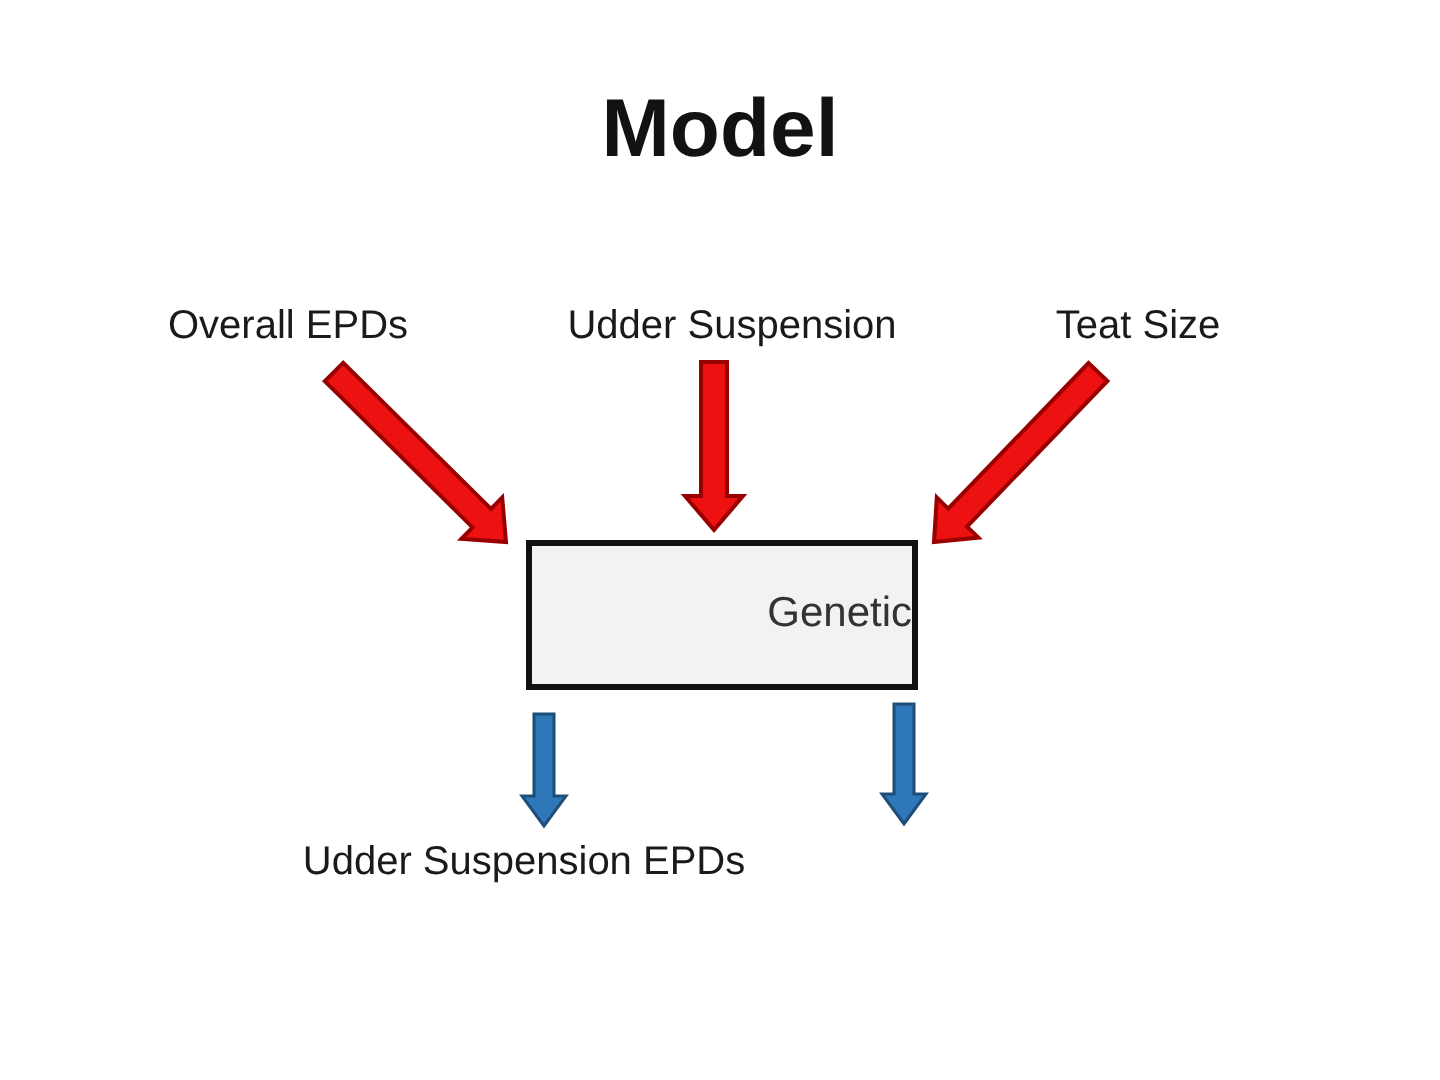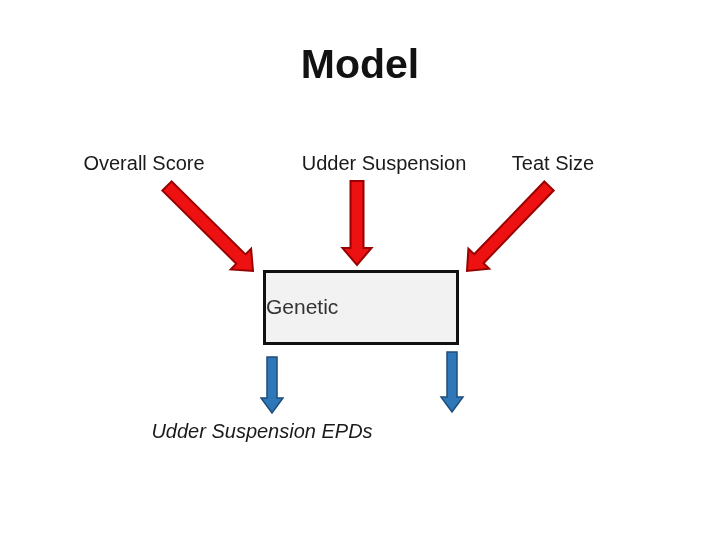--- a/index.html
+++ b/index.html
@@ -25,55 +25,55 @@
   }
   .label {
     position: absolute;
     font-size: 20px;
     line-height: 1.1;
     color: #1a1a1a;
     white-space: nowrap;
     transform: translateX(-50%);
   }
   #label-in-0 { left: 144px; top: 152px; }
-  #label-in-1 { left: 384px; top: 152px; }
-  #label-in-2 { left: 553px; top: 152px; text-align: right; }
-  #label-out-0 { left: 262px; top: 420px; font-style: italic; }
+  #label-in-1 { left: 366px; top: 152px; }
+  #label-in-2 { left: 569px; top: 152px; text-align: right; }
+  #label-out-0 { left: 262px; top: 420px; }
   #label-out-1 { left: 499px; top: 420px; }
   .arrow-layer {
     position: absolute;
     left: 0; top: 0;
   }
   .genetic-box {
     position: absolute;
     left: 263px;
     top: 270px;
     width: 196px;
     height: 75px;
     box-sizing: border-box;
     background: #f2f2f2;
     border: 3px solid #111111;
     display: flex;
     flex-direction: column;
     justify-content: center;
-    align-items: flex-start;
+    align-items: flex-end;
     font-size: 21px;
     line-height: 1.38;
     color: #333333;
     text-align: center;
   }
 </style>
 </head>
 <body>
 
 <div class="slide">
 
   <h1 class="slide-title">Model</h1>
 
-  <div class="label" id="label-in-0">Overall Score</div>
+  <div class="label" id="label-in-0">Overall EPDs</div>
   <div class="label" id="label-in-1">Udder Suspension</div>
   <div class="label" id="label-in-2">Teat Size</div>
 
   <svg class="arrow-layer" id="arrow-layer" width="720" height="540" viewBox="0 0 720 540">
       <polygon points="162.4,190.6 236.3,263.7 230.7,269.4 253,271 251.1,248.7 245.5,254.4 171.6,181.4" fill="#ee1111" stroke="#990000" stroke-width="2" stroke-linejoin="miter"></polygon>
       <polygon points="350.5,181 350.5,248 342.5,248 357,265 371.5,248 363.5,248 363.5,181" fill="#ee1111" stroke="#990000" stroke-width="2" stroke-linejoin="miter"></polygon>
       <polygon points="544.3,181.5 474.1,254.3 468.4,248.7 467,271 489.2,268.8 483.5,263.3 553.7,190.5" fill="#ee1111" stroke="#990000" stroke-width="2" stroke-linejoin="miter"></polygon>
       <polygon points="267,357 267,398 261,398 272,413 283,398 277,398 277,357" fill="#2e77b8" stroke="#1f4e79" stroke-width="1.5" stroke-linejoin="miter"></polygon>
       <polygon points="447,352 447,397 441,397 452,412 463,397 457,397 457,352" fill="#2e77b8" stroke="#1f4e79" stroke-width="1.5" stroke-linejoin="miter"></polygon>
     </svg>

